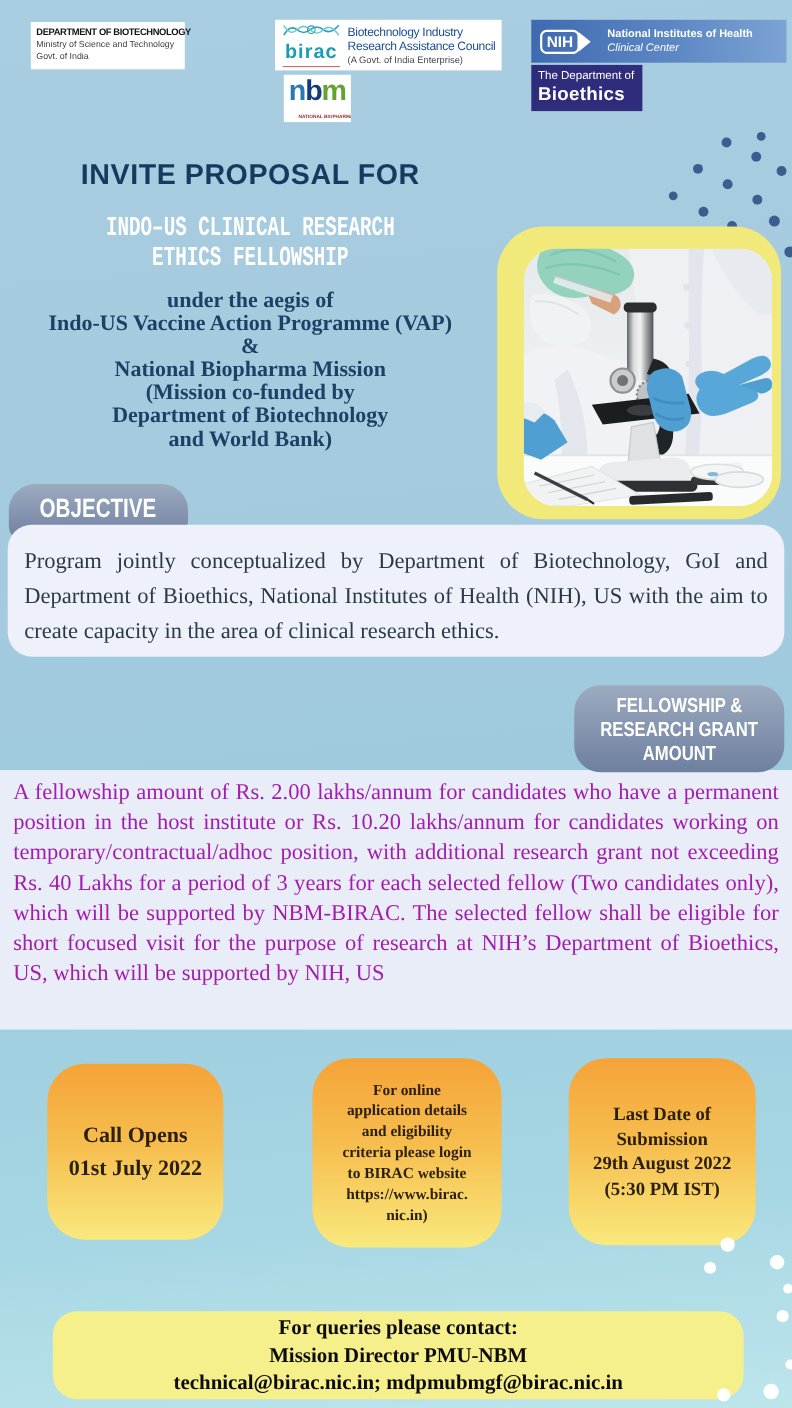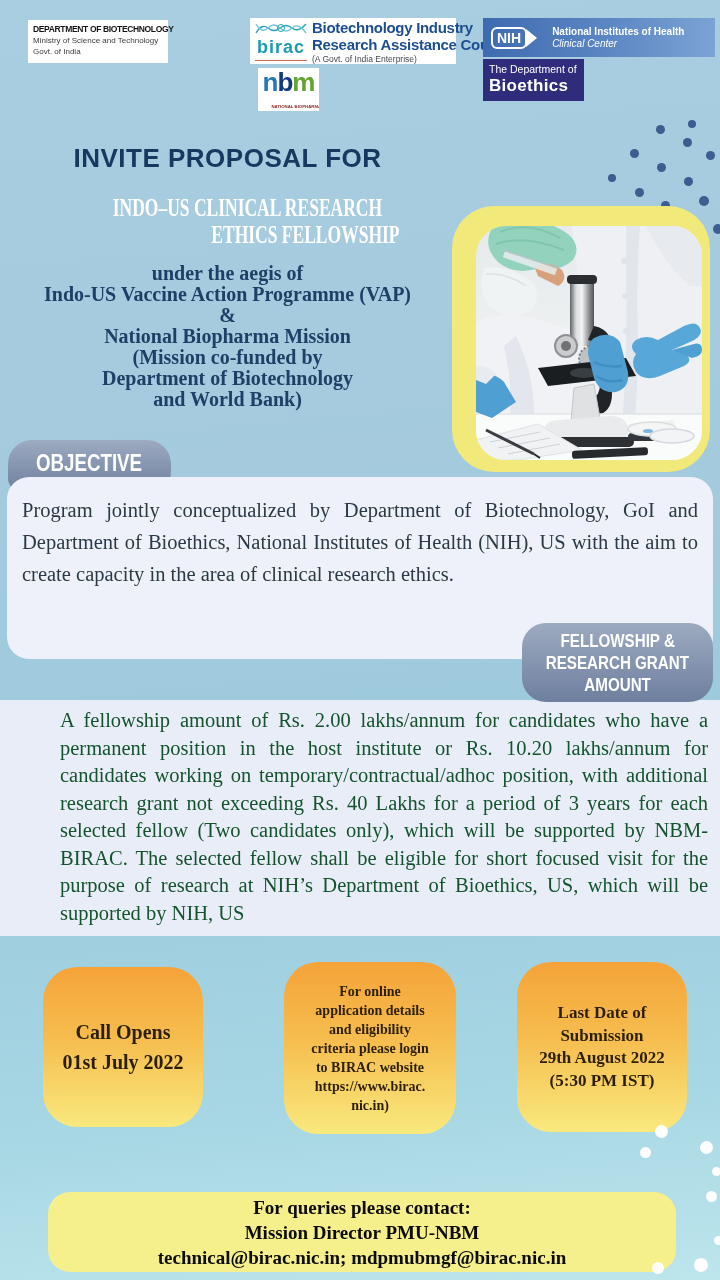--- a/index.html
+++ b/index.html
@@ -13,21 +13,21 @@
   
   .dbt-box { left:28px; top:20px; width:140px; height:43px; background:#fff; padding:4px 5px; box-sizing:border-box; }
   .dbt-l1 { font-family:"Liberation Sans",sans-serif; font-weight:bold; font-size:8.5px; letter-spacing:-0.35px; color:#141414; white-space:nowrap; }
   .dbt-l2 { font-family:"Liberation Sans",sans-serif; font-size:8px; color:#3d3d3d; white-space:nowrap; margin-top:2px; }
 
   .birac-box { left:250px; top:18px; width:206px; height:46px; background:#fff; display:flex; align-items:center; padding:2px 4px; box-sizing:border-box; }
   .birac-logo { width:58px; text-align:center; }
   .birac-word { font-family:"Liberation Sans",sans-serif; font-weight:bold; font-size:18px; color:#1b9cb3; letter-spacing:1px; line-height:16px; }
   .birac-squiggle { width:52px; height:3px; margin:2px auto 0; border-bottom:1px solid #c0392b; opacity:.75; }
   .birac-text { margin-left:4px; }
-  .birac-t1 { font-family:"Liberation Sans",sans-serif; font-weight:bold; font-size:15px; letter-spacing:-0.3px; color:#1c4e90; white-space:nowrap; }
+  .birac-t1 { font-family:"Liberation Sans",sans-serif; font-weight:normal; font-size:11px; letter-spacing:-0.3px; color:#1c4e90; white-space:nowrap; }
   .birac-t3 { font-family:"Liberation Sans",sans-serif; font-size:8.5px; color:#44494f; white-space:nowrap; margin-top:1px; }
 
   .nbm-box { left:258px; top:68px; width:61px; height:43px; background:#fff; text-align:center; padding-top:1px; box-sizing:border-box; overflow:hidden; }
   .nbm-word { font-family:"Liberation Sans",sans-serif; font-weight:bold; font-size:26px; line-height:26px; letter-spacing:-1px; }
   .nbm-n { color:#2878b8; } .nbm-b { color:#123a7d; } .nbm-m { color:#63a431; }
   .nbm-cap { display:inline-block; transform:scale(0.72); transform-origin:50% 0; font-family:"Liberation Sans",sans-serif; font-weight:bold; font-size:6px; color:#8c2a22; white-space:nowrap; }
 
   .nih-bar { left:483px; top:18px; width:232px; height:39px; background:linear-gradient(90deg,#3e6bb0 0%,#5d87c4 55%,#7ba3d4 100%); display:flex; align-items:center; padding-left:8px; box-sizing:border-box; }
   .nih-mark { display:flex; align-items:center; }
   .nih-boxmark { border:2.5px solid #fff; border-radius:6px; color:#fff; font-family:"Liberation Sans",sans-serif; font-weight:bold; font-size:14px; padding:1px 4px; }
@@ -37,48 +37,48 @@
   .nih-t2 { font-family:"Liberation Sans",sans-serif; font-weight:normal; font-style:italic; font-size:10px; margin-top:1px; }
 
   .bioethics-box { left:483px; top:59px; width:101px; height:42px; background:#2f2c7c; color:#fff; padding:4px 6px; box-sizing:border-box; }
   .bio-t1 { font-family:"Liberation Sans",sans-serif; font-size:10.5px; white-space:nowrap; }
   .bio-t2 { font-family:"Liberation Sans",sans-serif; font-weight:bold; font-size:17px; letter-spacing:.3px; margin-top:1px; }
 
   
   .title-block { left:15px; top:143px; width:425px; text-align:center; }
   .kicker { font-family:"Liberation Sans",sans-serif; font-weight:bold; font-size:26px; letter-spacing:.5px; color:#16395f; }
   .headline { margin-top:20px; color:#ffffff; }
-  .headline-line { font-family:Liberation Serif, serif; font-weight:bold; font-size:25px; line-height:27px;text-align:right; }
+  .headline-line { font-family:Liberation Mono, monospace; font-weight:bold; font-size:25px; line-height:27px; }
   .cond { display:inline-block; transform:scaleX(0.70); transform-origin:50% 50%; white-space:nowrap; }
   .subtitle { margin-top:15px; color:#1d4066; font-weight:bold; font-size:20px; line-height:21px; }
 
   
   .photo-frame { left:452px; top:206px; width:258px; height:266px; background:#f2e97b; border-radius:42px; }
   .photo-inner { position:absolute; left:24px; top:20px; right:8px; bottom:12px; border-radius:30px; overflow:hidden; }
   .photo-inner svg { display:block; width:100%; height:100%; }
 
   
   .dot { position:absolute; border-radius:50%; }
   .dot-navy { background:#3d5c8f; }
   .dot-white { background:#ffffff; }
 
   
   .objective-tab { left:8px; top:440px; width:163px; height:52px; border-radius:24px 24px 20px 14px;
     background:linear-gradient(180deg,#9dabc0,#6e7f9f); color:#fff; text-align:center; z-index:1; }
   .tab-text { font-family:"Liberation Sans",sans-serif; font-weight:bold; font-size:24px; line-height:46px; }
-  .objective-card { left:7px; top:477px; width:706px; height:182px; background:#eef1fa; border-radius:22px;
+  .objective-card { left:7px; top:477px; width:706px; height:120px; background:#eef1fa; border-radius:22px;
     box-sizing:border-box; padding:17px 15px; z-index:2; }
   .objective-body { font-size:20.5px; line-height:32px; color:#2b3947; text-align:justify; }
 
   
   .fellowship-tab { left:522px; top:623px; width:191px; height:79px; border-radius:24px;
     background:linear-gradient(180deg,#9dabc0,#6e7f9f); color:#fff; text-align:center; padding-top:7px; box-sizing:border-box; z-index:2; }
   .fellow-tab-line { font-family:"Liberation Sans",sans-serif; font-weight:bold; font-size:18.5px; line-height:22px; }
   .fellowship-panel { left:0; top:700px; width:720px; height:236px; background:#e9edf7; box-sizing:border-box; padding:7px 12px; z-index:1; }
-  .fellowship-body { font-size:20.5px; line-height:27.5px; color:#14532d; text-align:justify;margin-left:48px; }
+  .fellowship-body { font-size:20.5px; line-height:27.5px; color:#a21caf; text-align:justify; }
 
   
   .ocard { background:linear-gradient(180deg,#f5a338 0%,#f6bd4e 45%,#f9e97d 100%); border-radius:34px;
     display:flex; flex-direction:column; justify-content:center; align-items:center; text-align:center; color:#2b1f07; }
   .ocard1 { left:43px; top:967px; width:160px; height:160px; }
   .ocard2 { left:284px; top:962px; width:172px; height:172px; }
   .ocard3 { left:517px; top:962px; width:170px; height:170px; }
   .ocard1 .cline { font-weight:bold; font-size:20px; line-height:30px; white-space:nowrap; }
   .ocard2 .cline { font-weight:bold; font-size:14px; line-height:19px; white-space:nowrap; }
   .ocard3 .cline { font-weight:bold; font-size:17px; line-height:22.5px; white-space:nowrap; }

